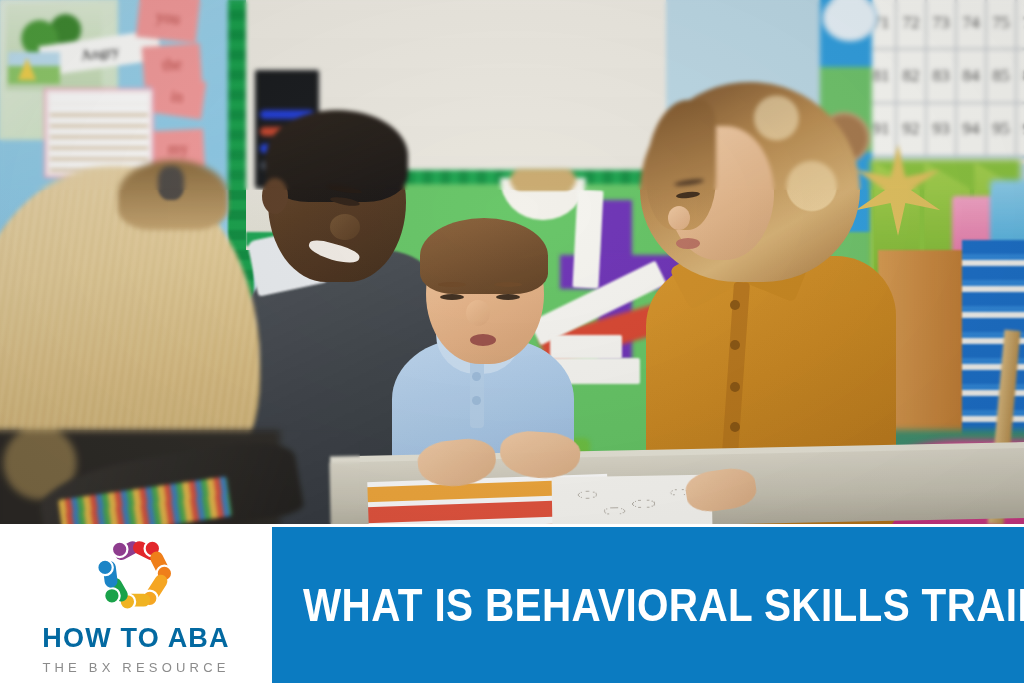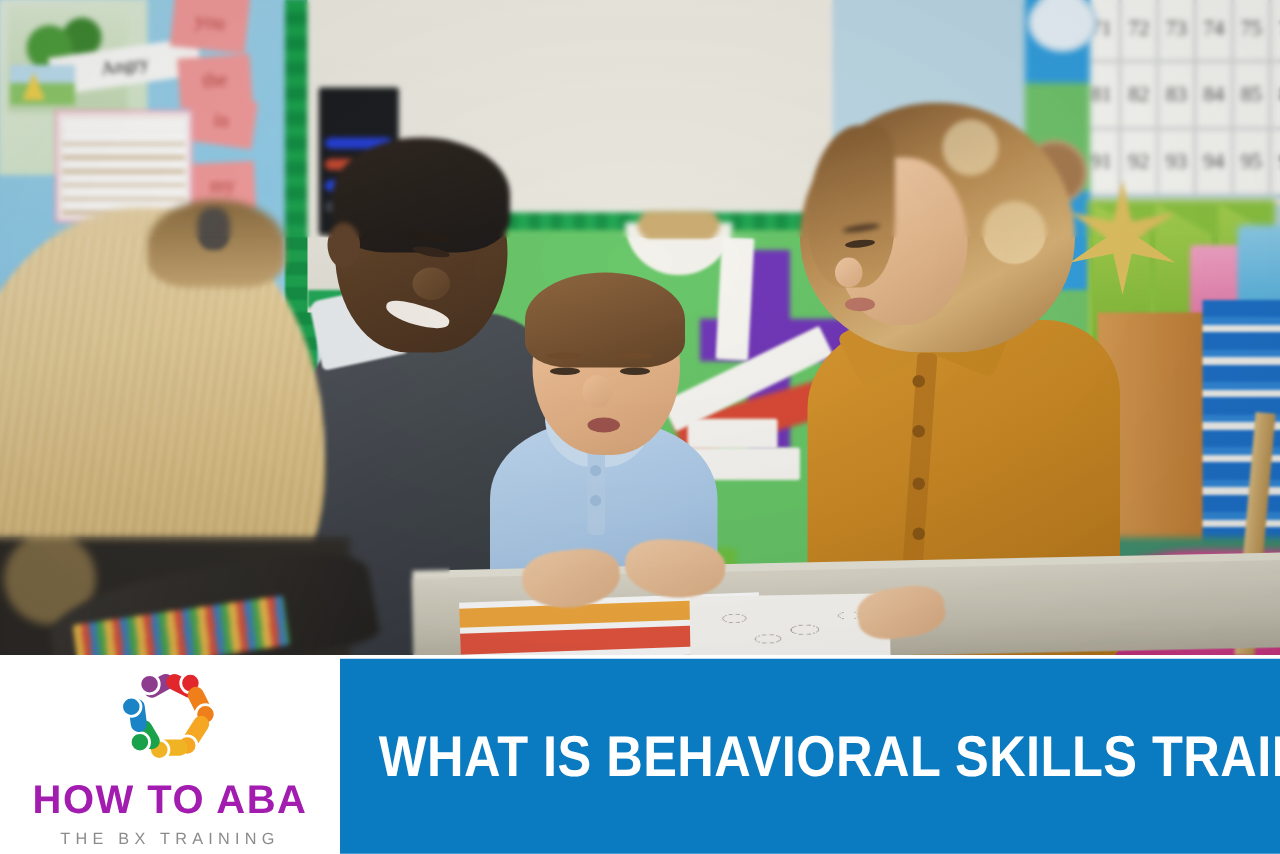--- a/index.html
+++ b/index.html
@@ -432,21 +432,21 @@
     background:#ffffff;
   }
   .brand {
     position:absolute; left:0; top:0; width:272px; height:159px;
     display:flex; flex-direction:column; align-items:center; justify-content:center;
     gap:6px;
   }
   .logo-mark { position:relative; width:90px; height:86px; }
   .logo-mark svg { display:block; width:90px; height:86px; }
   .brand-name {
-    font-size:32px; font-weight:bold; letter-spacing:1.2px; color:#a21caf;
+    font-size:27px; font-weight:bold; letter-spacing:1.2px; color:#0369a1;
     line-height:1; white-space:nowrap;
   }
   .brand-tag {
     font-size:13px; letter-spacing:4.2px; color:#8b8b8b; line-height:1;
     white-space:nowrap; margin-top:3px;
   }
 
   .banner {
     position:absolute; left:272px; top:3px; width:752px; height:156px;
     background:#0b7bc1;
@@ -643,21 +643,21 @@
 
             <path d="M33 72 L26 60" stroke="#1aa24a" stroke-width="15"></path>
             <circle cx="22" cy="73" r="9" fill="#1aa24a"></circle>
 
             <path d="M21 56 L19 40" stroke="#1b84c6" stroke-width="15"></path>
             <circle cx="14" cy="40" r="9" fill="#1b84c6"></circle>
           </g>
         </svg>
       </div>
       <div class="brand-name">HOW TO ABA</div>
-      <div class="brand-tag">THE BX TRAINING</div>
+      <div class="brand-tag">THE BX RESOURCE</div>
     </div>
 
     <div class="banner">
       <div class="banner-title">WHAT IS BEHAVIORAL SKILLS TRAINING?</div>
     </div>
 
   </div>
 </div>
 
 </body></html>

